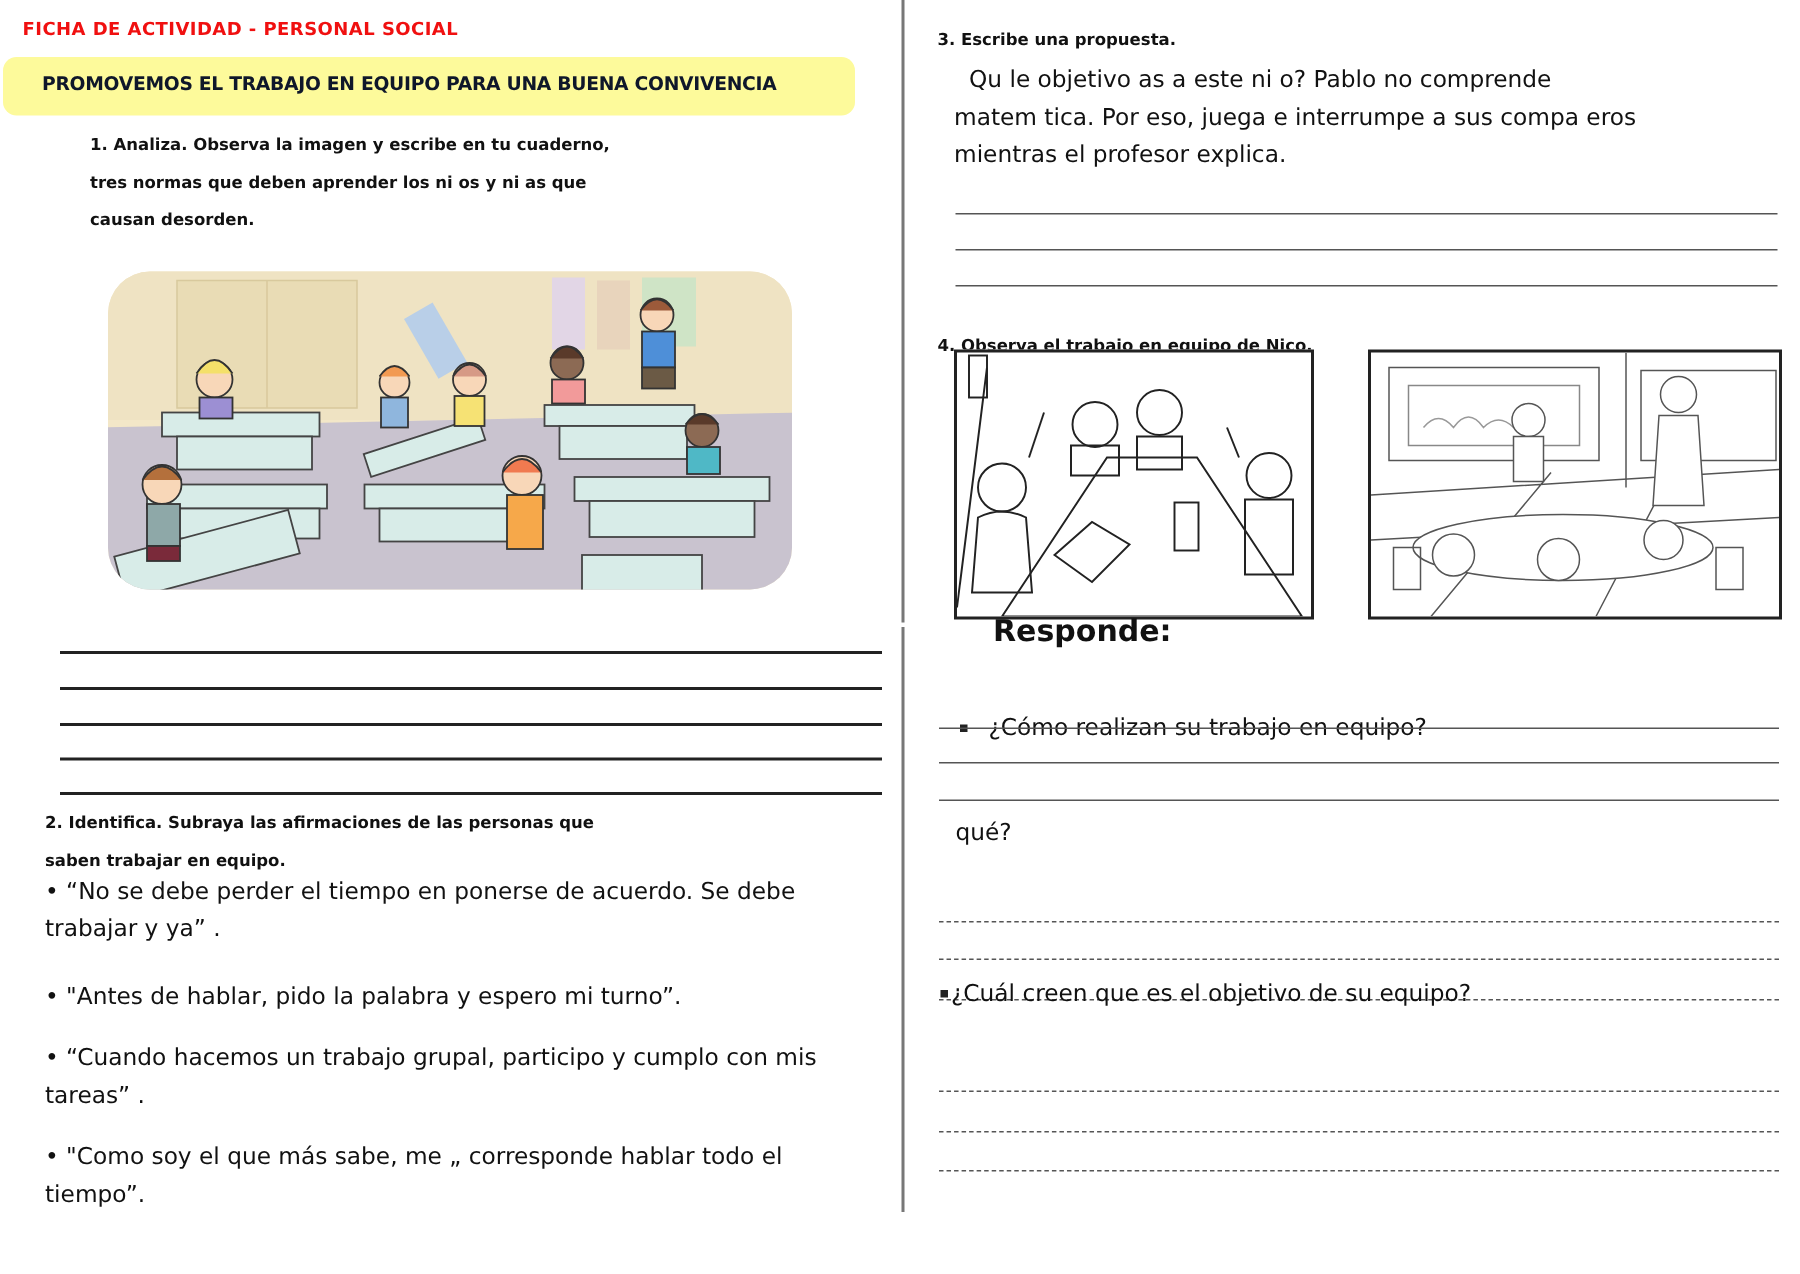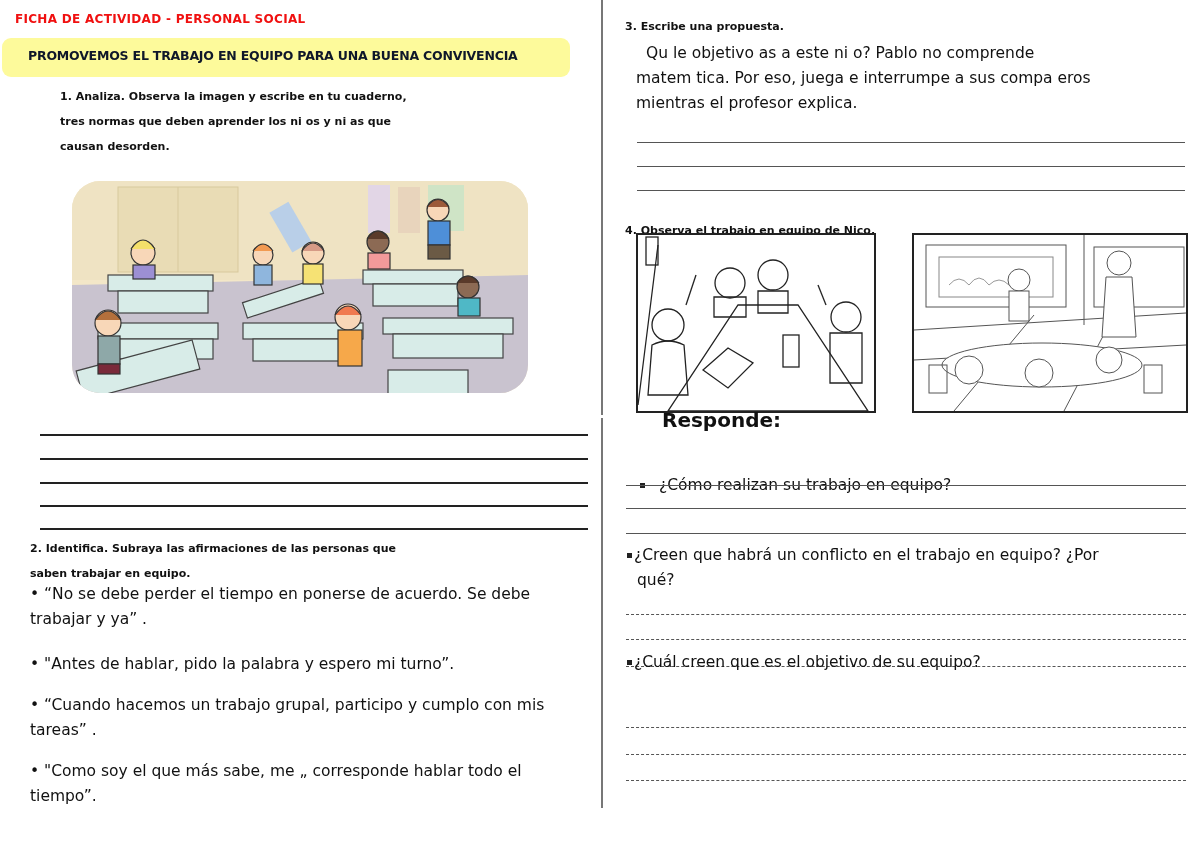--- a/index.html
+++ b/index.html
@@ -185,21 +185,20 @@
 <div class="abs q-head" style="left:626px; top:408px; font-size:20px;margin-left:36px;">Responde:</div>
 
 <div class="abs body-text" style="left:640px; top:437px; width:565px;margin-top:36px;">
   <span class="bullet-sq"></span><span style="margin-left:6px;">¿Cómo realizan su trabajo en equipo?</span>
 </div>
 <div class="line thin" style="left:626px; top:485px; width:560px;"></div>
 <div class="line thin" style="left:626px; top:508px; width:560px;"></div>
 <div class="line thin" style="left:626px; top:533px; width:560px;"></div>
 
 <div class="abs body-text" style="left:627px; top:543px; width:565px;">
-  <div><span class="bullet-sq" style="margin-right:2px;"></span><span>¿Creen que habrá un conflicto en el trabajo en equipo? ¿Por</span></div>
   <div style="padding-left:10px;">qué?</div>
 </div>
 <div class="line thin" style="left:626px; top:614px; width:560px; border-top-style:dashed;"></div>
 <div class="line thin" style="left:626px; top:639px; width:560px; border-top-style:dashed;"></div>
 <div class="line thin" style="left:626px; top:666px; width:560px; border-top-style:dashed;"></div>
 
 <div class="abs body-text" style="left:627px; top:650px; width:565px;">
   <span class="bullet-sq" style="margin-right:2px;"></span><span>¿Cuál creen que es el objetivo de su equipo?</span>
 </div>
 <div class="line thin" style="left:626px; top:727px; width:560px; border-top-style:dashed;"></div>

